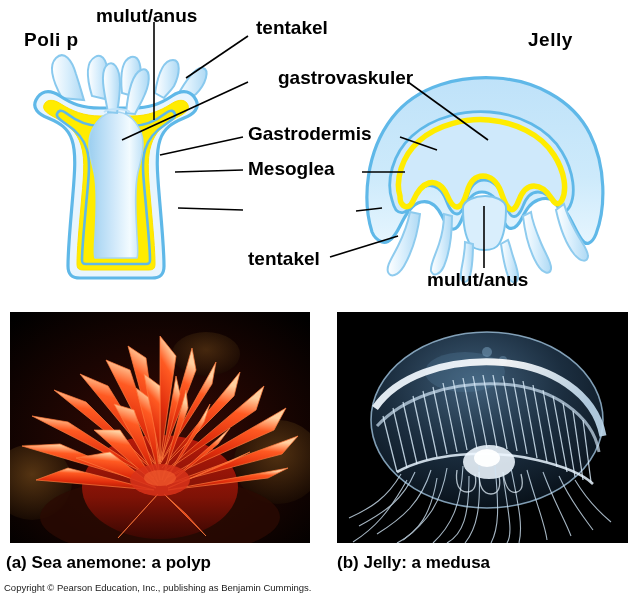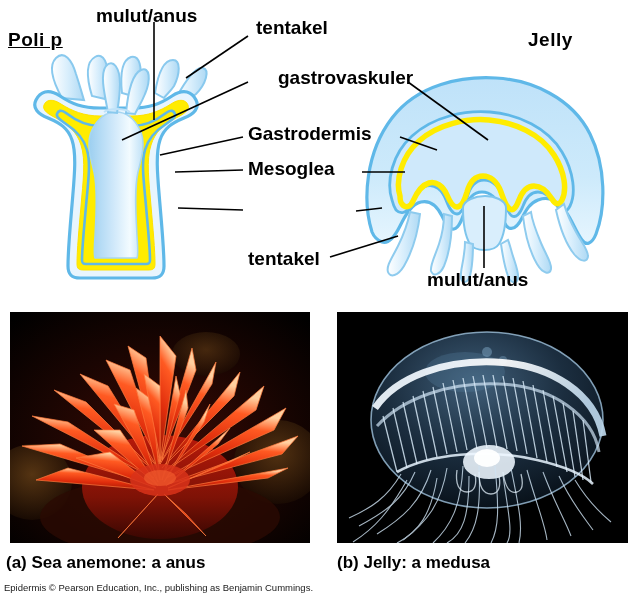--- a/index.html
+++ b/index.html
@@ -219,21 +219,21 @@
       <line x1="243" y1="210" x2="178" y2="208"></line>
       <line x1="408" y1="82" x2="488" y2="140"></line>
       <line x1="400" y1="137" x2="437" y2="150"></line>
       <line x1="362" y1="172" x2="405" y2="172"></line>
       <line x1="356" y1="211" x2="382" y2="208"></line>
       <line x1="330" y1="257" x2="398" y2="236"></line>
       <line x1="484" y1="206" x2="484" y2="268"></line>
     </g>
   </svg>
 
-  <div class="lbl form-title" style="left:8px;top:30px;text-decoration:underline;">Poli p</div>
+  <div class="lbl form-title" style="left:24px;top:30px;">Poli p</div>
   <div class="lbl form-title" style="left:528px;top:30px;">Jelly</div>
 
   <div class="lbl mulut" style="left:96px;top:6px;">mulut/anus</div>
   <div class="lbl mulut" style="left:256px;top:18px;">tentakel</div>
   <div class="lbl mulut" style="left:252px;top:68px;margin-left:26px;">gastrovaskuler</div>
   <div class="lbl callout" style="left:248px;top:159px;">Mesoglea</div>
   <div class="lbl callout" style="left:248px;top:124px;">Gastrodermis</div>
   <div class="lbl mulut" style="left:248px;top:249px;">tentakel</div>
   <div class="lbl mulut" style="left:427px;top:270px;">mulut/anus</div>
 
@@ -368,18 +368,18 @@
         <path d="M166,164 C172,204 176,222 170,231"></path>
       </g>
       <g stroke="#e4f1fb" stroke-width="1.3" fill="none" opacity=".75">
         <path d="M120,158 C118,172 122,180 130,180 C138,180 140,172 138,162"></path>
         <path d="M142,160 C142,174 146,182 154,182 C162,182 164,174 162,164"></path>
         <path d="M166,160 C168,174 172,182 180,180 C187,178 186,170 184,162"></path>
       </g>
     </svg>
   </div>
 
-  <div class="caption" id="caption-a">(a) Sea anemone: a anus</div>
+  <div class="caption" id="caption-a">(a) Sea anemone: a polyp</div>
   <div class="caption" id="caption-b">(b) Jelly: a medusa</div>
 
-  <div id="copyright">Epidermis © Pearson Education, Inc., publishing as Benjamin Cummings.</div>
+  <div id="copyright">Copyright © Pearson Education, Inc., publishing as Benjamin Cummings.</div>
 
 </div>
 
 </body></html>

